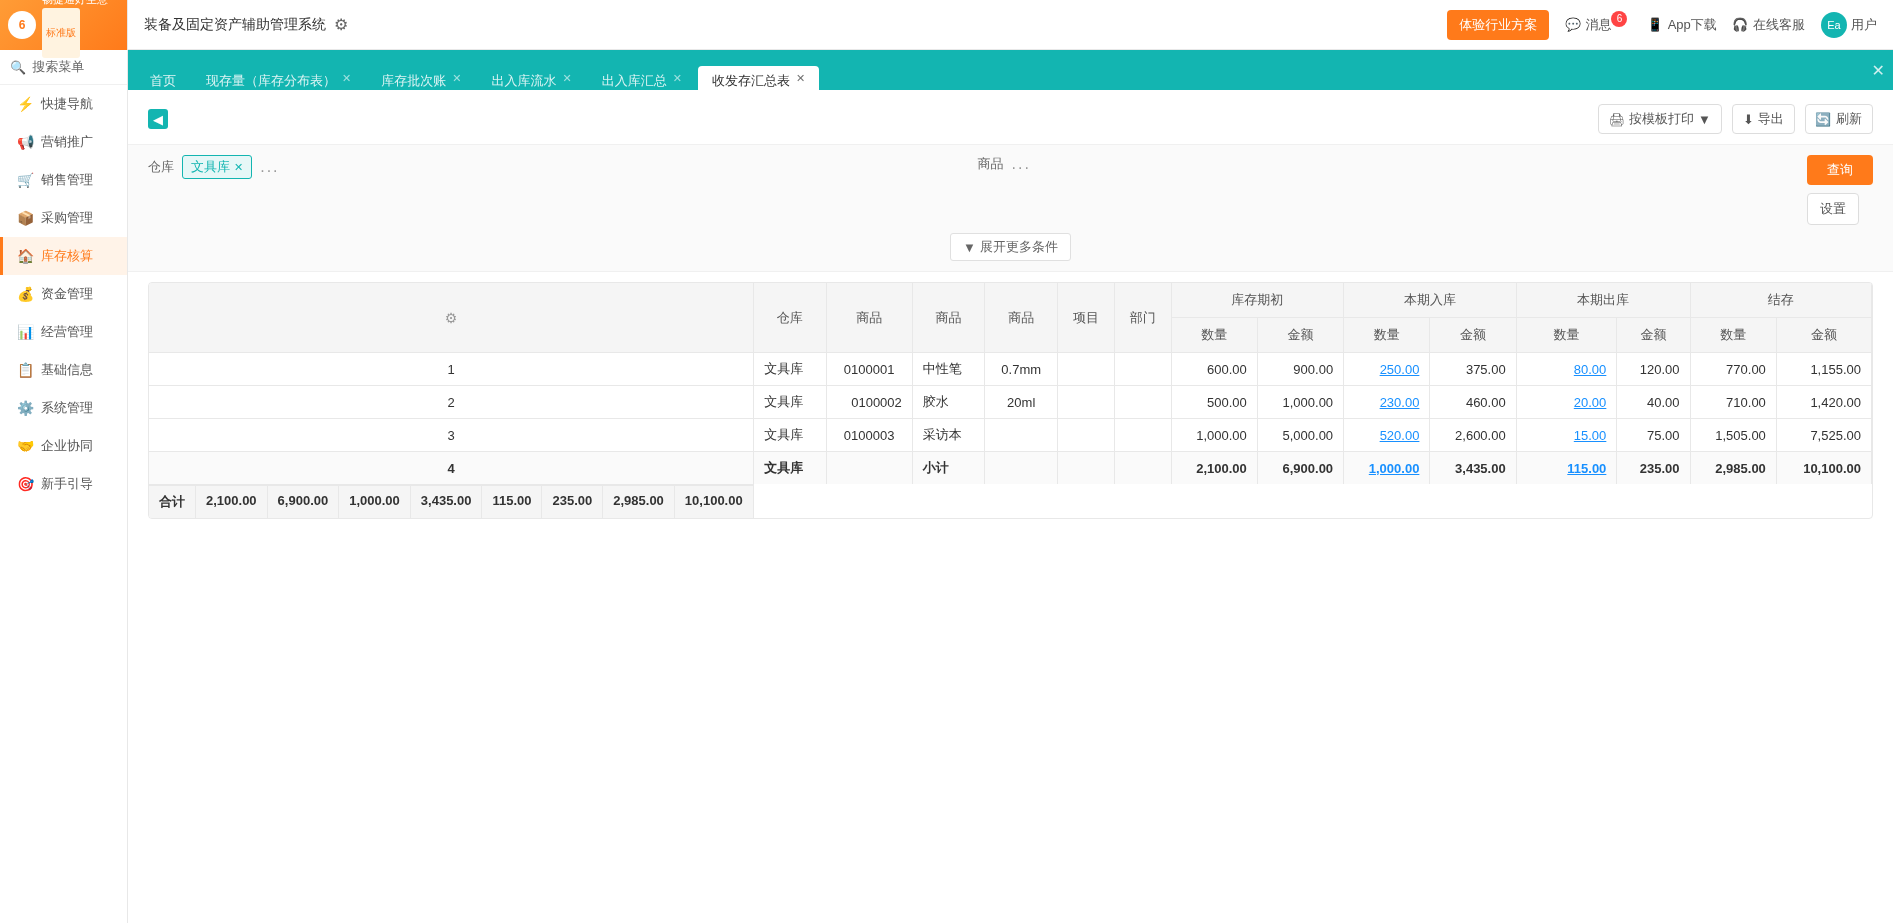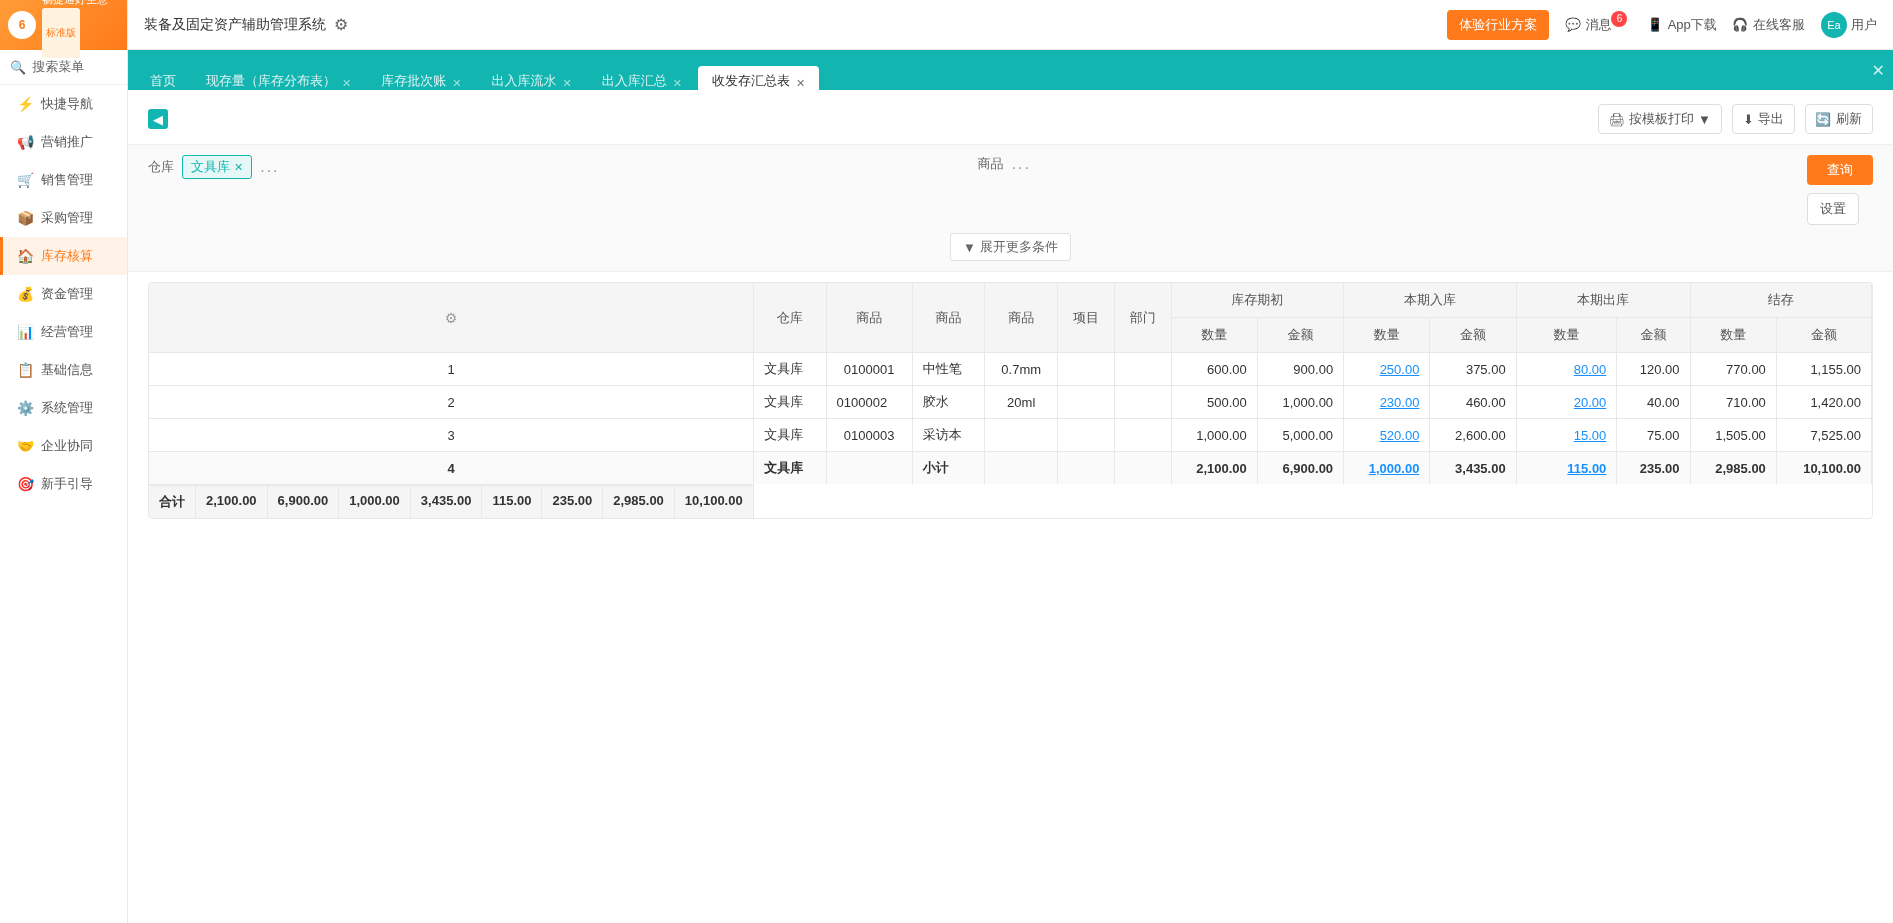--- a/index.html
+++ b/index.html
@@ -23,21 +23,21 @@
     .topbar { height: 50px; background: #fff; display: flex; align-items: center; justify-content: space-between; padding: 0 16px; border-bottom: 1px solid #e8e8e8; flex-shrink: 0; }
     .topbar-left { display: flex; align-items: center; gap: 8px; }
     .system-name { font-size: 14px; color: #333; }
     .topbar-btn { display: flex; align-items: center; gap: 4px; cursor: pointer; color: #555; font-size: 13px; }
     .topbar-try-btn { background: #ff7a1a; color: #fff; padding: 6px 12px; border-radius: 4px; cursor: pointer; font-size: 13px; border: none; }
     .badge { background: #ff4444; color: #fff; border-radius: 50%; width: 16px; height: 16px; font-size: 10px; display: flex; align-items: center; justify-content: center; position: relative; top: -6px; left: -4px; }
     .gear-btn { cursor: pointer; color: #666; font-size: 16px; }
 
     
     .tabs { background: #13b5b1; display: flex; align-items: center; padding: 0 8px; height: 40px; flex-shrink: 0; gap: 2px; }
-    .tab { display: flex; align-items: flex-end; gap: 6px; padding: 6px 14px; color: rgba(255,255,255,0.85); cursor: pointer; font-size: 13px; border-radius: 4px 4px 0 0; white-space: nowrap; margin-top: 21px; }
+    .tab { display: flex; align-items: flex-start; gap: 6px; padding: 6px 14px; color: rgba(255,255,255,0.85); cursor: pointer; font-size: 13px; border-radius: 4px 4px 0 0; white-space: nowrap; margin-top: 21px; }
     .tab.active { background: #fff; color: #333; }
     .tab-close { font-size: 11px; color: inherit; cursor: pointer; opacity: 0.7; }
 
     
     .content { flex: 1; background: #fff; overflow-y: auto; padding: 0; }
 
     
     .page-header { padding: 14px 20px 10px; display: flex; align-items: center; justify-content: space-between; border-bottom: 1px solid #f0f0f0; }
     .page-title { font-size: 15px; font-weight: 600; color: #333; }
     .page-actions { display: flex; align-items: center; gap: 10px; }
@@ -287,21 +287,21 @@
                 <td style="text-align: right; color: rgb(24, 144, 255); text-decoration: underline; cursor: pointer;">250.00</td>
                 <td style="text-align: right;">375.00</td>
                 <td style="text-align: right; color: rgb(24, 144, 255); text-decoration: underline; cursor: pointer; padding-left: 40px;">80.00</td>
                 <td style="text-align: right;">120.00</td>
                 <td style="text-align: right;">770.00</td>
                 <td style="text-align: right;">1,155.00</td>
               </tr>
               <tr>
                 <td style="text-align: center;">2</td>
                 <td style="text-align: left;">文具库</td>
-                <td style="text-align: left;">0100002</td>
+                <td style="text-align: right;">0100002</td>
                 <td style="text-align: left;">胶水</td>
                 <td style="text-align: center;">20ml</td>
                 <td style="text-align: center;"></td>
                 <td style="text-align: center;"></td>
                 <td style="text-align: right;">500.00</td>
                 <td style="text-align: right;">1,000.00</td>
                 <td style="text-align: right; color: rgb(24, 144, 255); text-decoration: underline; cursor: pointer;">230.00</td>
                 <td style="text-align: right;">460.00</td>
                 <td style="text-align: right; color: rgb(24, 144, 255); text-decoration: underline; cursor: pointer;">20.00</td>
                 <td style="text-align: right;">40.00</td>

